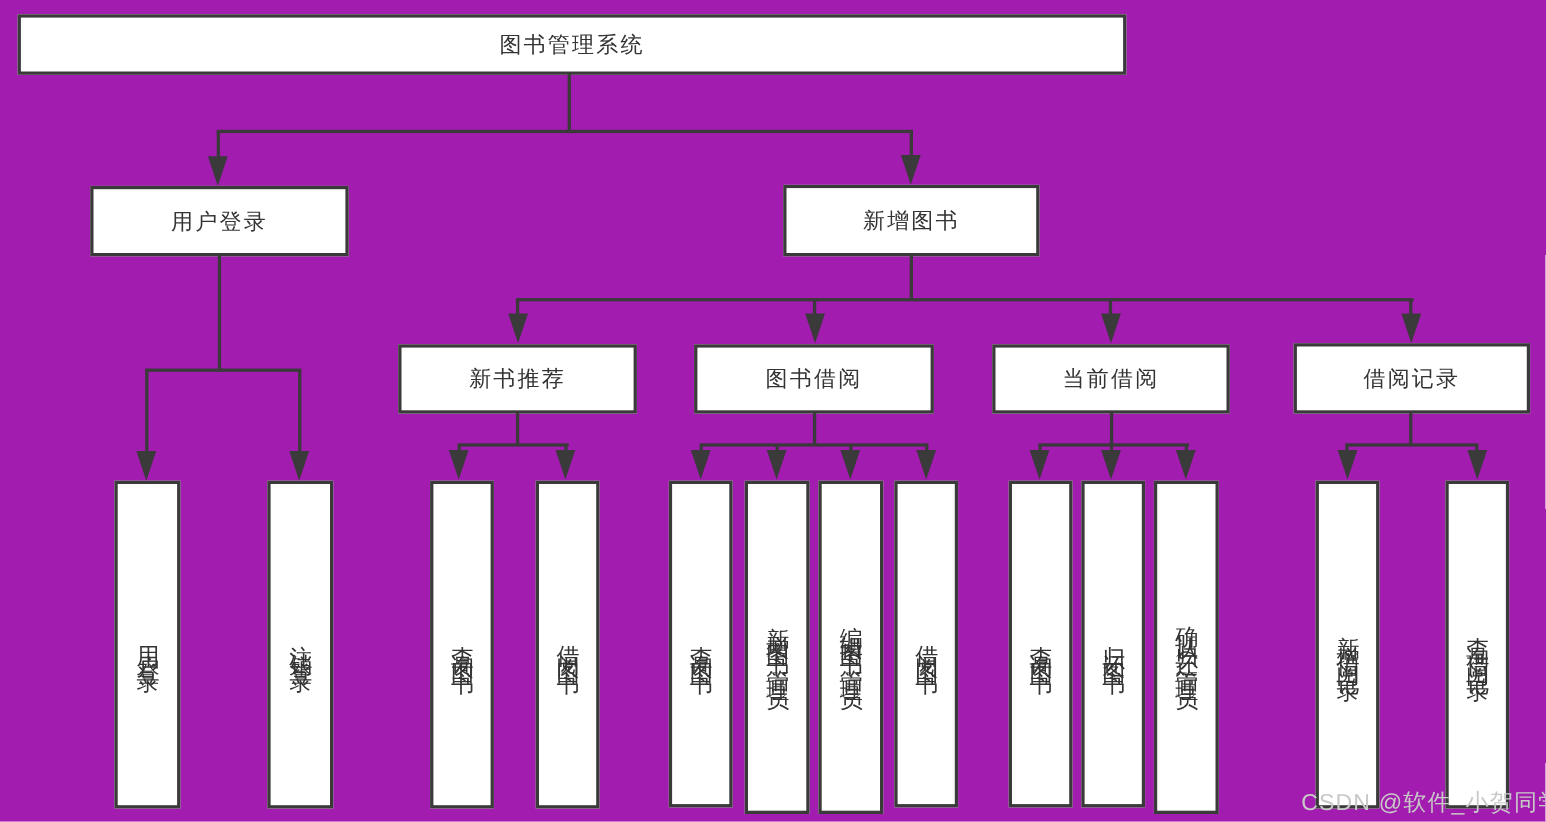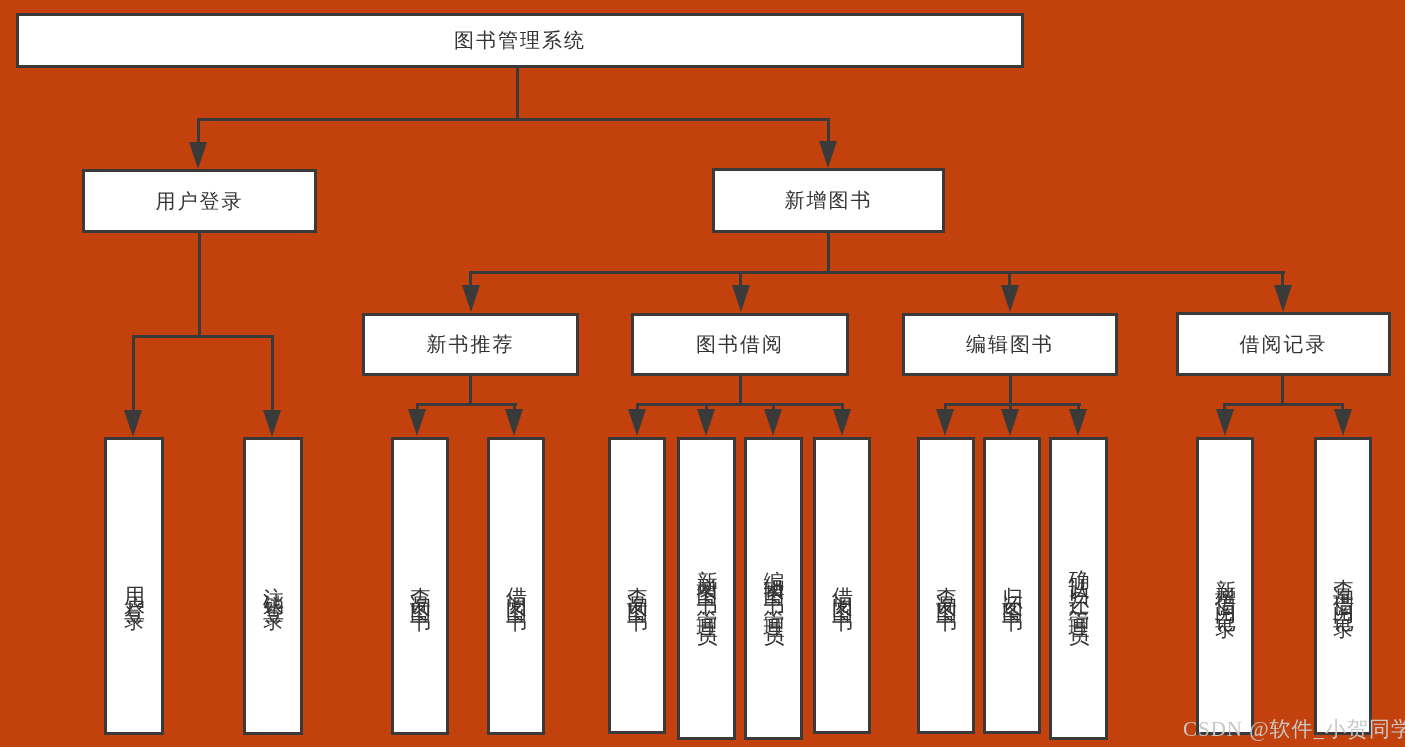--- a/index.html
+++ b/index.html
@@ -1,21 +1,21 @@
 <!DOCTYPE html>
 <html><head>
 <meta charset="utf-8">
 <style>
   html, body { margin: 0; padding: 0; background: #ffffff; }
   .canvas {
     position: relative;
     width: 1405px;
     height: 747px;
-    background: #c2410c;
-    font-family: Liberation Serif, serif;
+    background: #a21caf;
+    font-family: Liberation Sans, sans-serif;
     overflow: hidden;
   }
   .box {
     position: absolute;
     box-sizing: border-box;
     border: 3px solid #3a3a3a;
     background: #ffffff;
     display: flex;
     align-items: center;
     justify-content: center;
@@ -92,21 +92,21 @@
   <div class="line" style="left:739px; top:273px; width:3px; height:14px;"></div>
   <div class="line" style="left:1008px; top:273px; width:3px; height:14px;"></div>
   <div class="line" style="left:1281px; top:273px; width:3px; height:14px;"></div>
   <div class="arrow" style="left:462px; top:285px;"></div>
   <div class="arrow" style="left:732px; top:285px;"></div>
   <div class="arrow" style="left:1001px; top:285px;"></div>
   <div class="arrow" style="left:1274px; top:285px;"></div>
 
   <div class="box" style="left:362px; top:313px; width:217px; height:63px;">新书推荐</div>
   <div class="box" style="left:631px; top:313px; width:218px; height:63px;">图书借阅</div>
-  <div class="box" style="left:902px; top:313px; width:216px; height:63px;">编辑图书</div>
+  <div class="box" style="left:902px; top:313px; width:216px; height:63px;">当前借阅</div>
   <div class="box" style="left:1176px; top:312px; width:215px; height:64px;">借阅记录</div>
 
   <div class="line" style="left:469px; top:375px; width:3px; height:30px;"></div>
   <div class="line" style="left:416px; top:403px; width:101px; height:3px;"></div>
   <div class="line" style="left:416px; top:405px; width:3px; height:7px;"></div>
   <div class="line" style="left:513px; top:405px; width:3px; height:7px;"></div>
   <div class="arrow" style="left:408px; top:409px;"></div>
   <div class="arrow" style="left:505px; top:409px;"></div>
 
   <div class="line" style="left:739px; top:375px; width:3px; height:30px;"></div>

